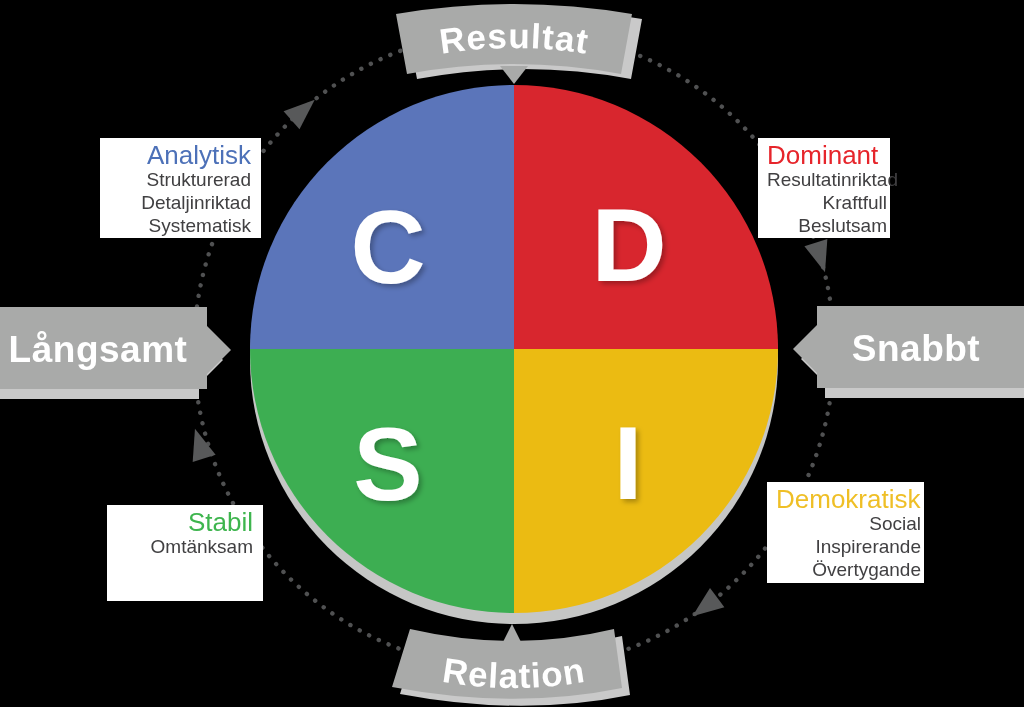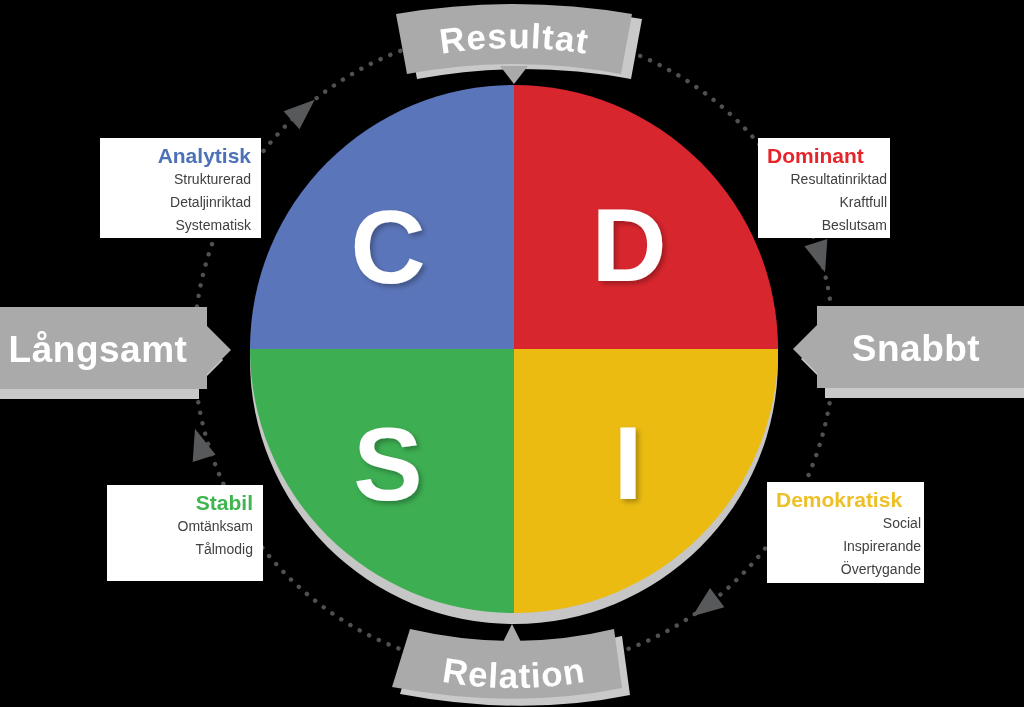--- a/index.html
+++ b/index.html
@@ -21,30 +21,30 @@
   .banner-side-text{
     font-family:"Liberation Sans",sans-serif;
     font-weight:bold;font-size:37px;fill:#ffffff;letter-spacing:0.5px;
     text-anchor:middle;
   }
   .label-box{
     position:absolute;background:#ffffff;box-sizing:border-box;
     padding-top:5px;line-height:23px;color:#414042;
   }
   .label-box .box-title{
-    display:block;font-weight:bold;font-size:21px;line-height:25px;
+    display:block;font-weight:normal;font-size:26px;line-height:25px;
   }
   .label-box .trait{
-    display:block;font-size:14px;line-height:23px;text-align:right;
+    display:block;font-size:19px;line-height:23px;text-align:right;
   }
   .align-right{text-align:right;padding-right:10px;padding-left:4px;}
   .align-left{text-align:left;padding-left:9px;padding-right:3px;}
   #box-analytisk  {left:100px;top:138px;width:161px;height:100px;}
   #box-dominant   {left:758px;top:138px;width:132px;height:100px;}
-  #box-stabil     {left:107px;top:485px;width:156px;height:96px;}
+  #box-stabil     {left:107px;top:505px;width:156px;height:96px;}
   #box-influerande{left:767px;top:482px;width:157px;height:101px;}
 </style>
 </head>
 <body>
 
 <div id="stage">
 
   <svg width="1024" height="707" viewBox="0 0 1024 707">
     <defs>
       <filter id="ltrshadow" x="-30%" y="-30%" width="160%" height="160%">
@@ -142,21 +142,20 @@
   <div class="label-box align-left" id="box-dominant">
     <span class="box-title" style="color: rgb(230, 37, 43);">Dominant</span>
     <span class="trait">Resultatinriktad</span>
     <span class="trait">Kraftfull</span>
     <span class="trait">Beslutsam</span>
   </div>
 
   <div class="label-box align-right" id="box-stabil">
     <span class="box-title" style="color: rgb(62, 181, 78);">Stabil</span>
     <span class="trait">Omtänksam</span>
-    <span class="trait">Tålmodig</span>
   </div>
 
   <div class="label-box align-left" id="box-influerande">
     <span class="box-title" style="color: rgb(239, 191, 38);">Demokratisk</span>
     <span class="trait">Social</span>
     <span class="trait">Inspirerande</span>
     <span class="trait">Övertygande</span>
   </div>
 
 </div>

